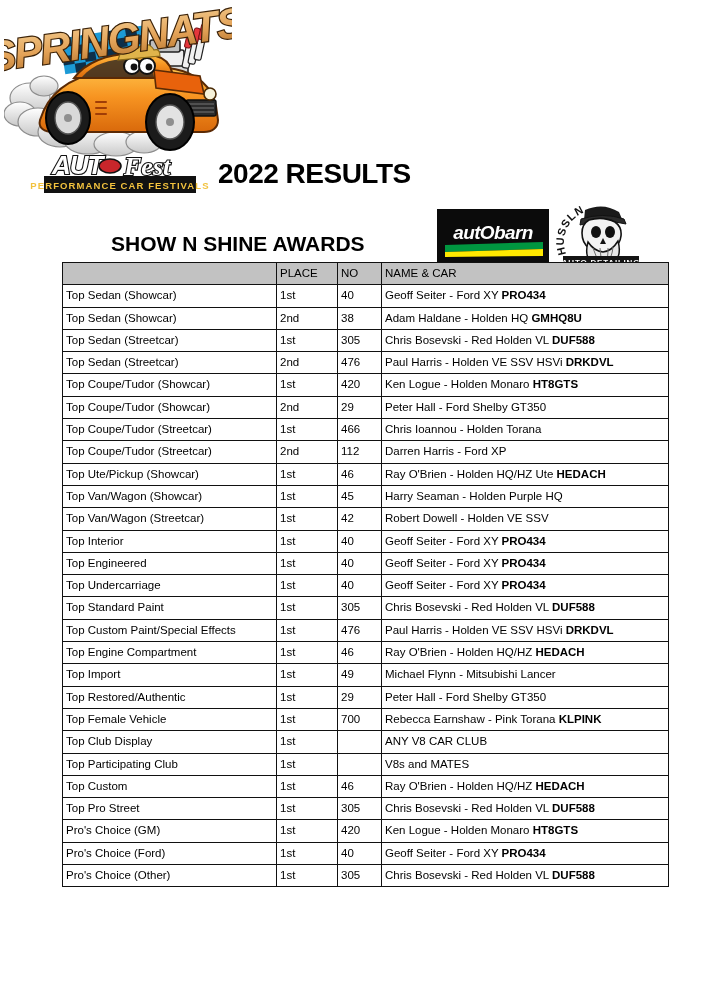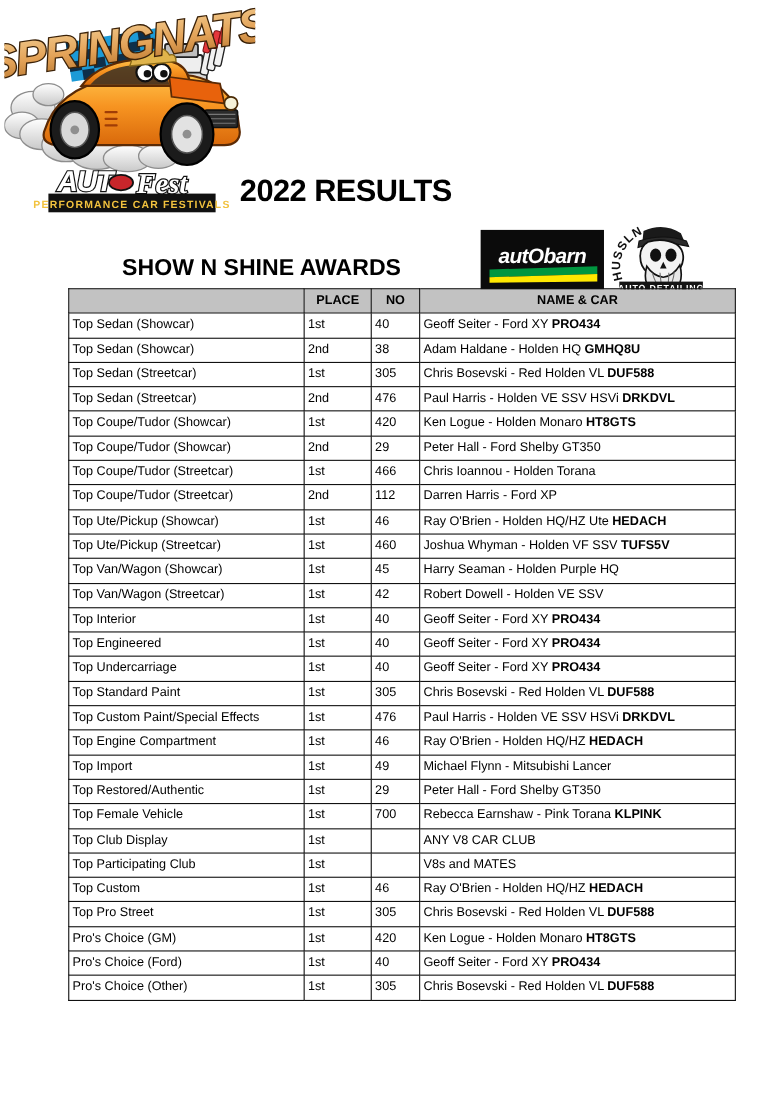--- a/index.html
+++ b/index.html
@@ -104,22 +104,22 @@
     padding: 0 3px;
     height: 21.3px;
     line-height: 21.3px;
     overflow: hidden;
     white-space: nowrap;
     font-weight: normal;
     vertical-align: middle;
   }
   #results-table thead th {
     background: #c2c2c2;
-    font-weight: bold;
-    text-align: center;
+    font-weight: normal;
+    text-align: left;
     font-size: 11.5px;
   }
   .col-award   { width: 207px; }
   .col-place   { width: 54px;  text-align: center; }
   .col-no      { width: 37px;  text-align: center; margin-top: 40px; }
   .col-name    { width: 280px; text-align: left; }
 
   th.col-place, th.col-no { text-align: center; }
   th.col-award { text-align: left; }
 
@@ -367,26 +367,20 @@
         <td class="col-no">112</td>
         <td class="col-name"><span>Darren Harris - Ford XP</span></td>
       </tr>
       <tr>
         <td class="col-award">Top Ute/Pickup (Showcar)</td>
         <td class="col-place">1st</td>
         <td class="col-no">46</td>
         <td class="col-name"><span>Ray O'Brien - Holden HQ/HZ Ute </span><span class="plate">HEDACH</span></td>
       </tr>
       <tr>
-        <td class="col-award">Top Ute/Pickup (Streetcar)</td>
-        <td class="col-place">1st</td>
-        <td class="col-no">460</td>
-        <td class="col-name"><span>Joshua Whyman - Holden VF SSV </span><span class="plate">TUFS5V</span></td>
-      </tr>
-      <tr>
         <td class="col-award">Top Van/Wagon (Showcar)</td>
         <td class="col-place">1st</td>
         <td class="col-no">45</td>
         <td class="col-name"><span>Harry Seaman - Holden Purple HQ</span></td>
       </tr>
       <tr>
         <td class="col-award">Top Van/Wagon (Streetcar)</td>
         <td class="col-place">1st</td>
         <td class="col-no">42</td>
         <td class="col-name"><span>Robert Dowell - Holden VE SSV</span></td>

